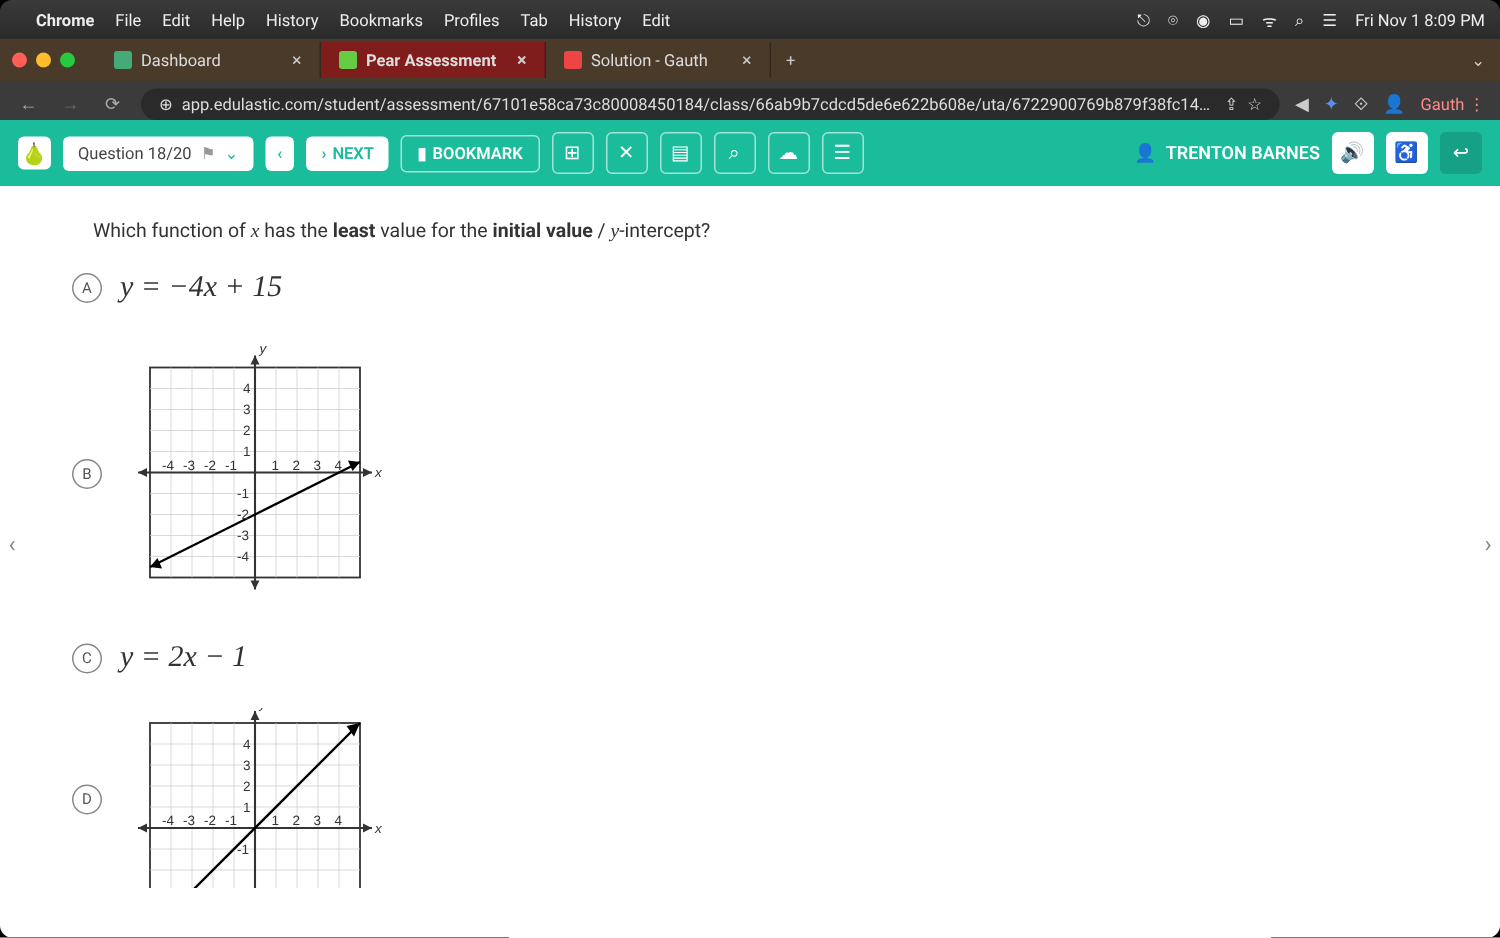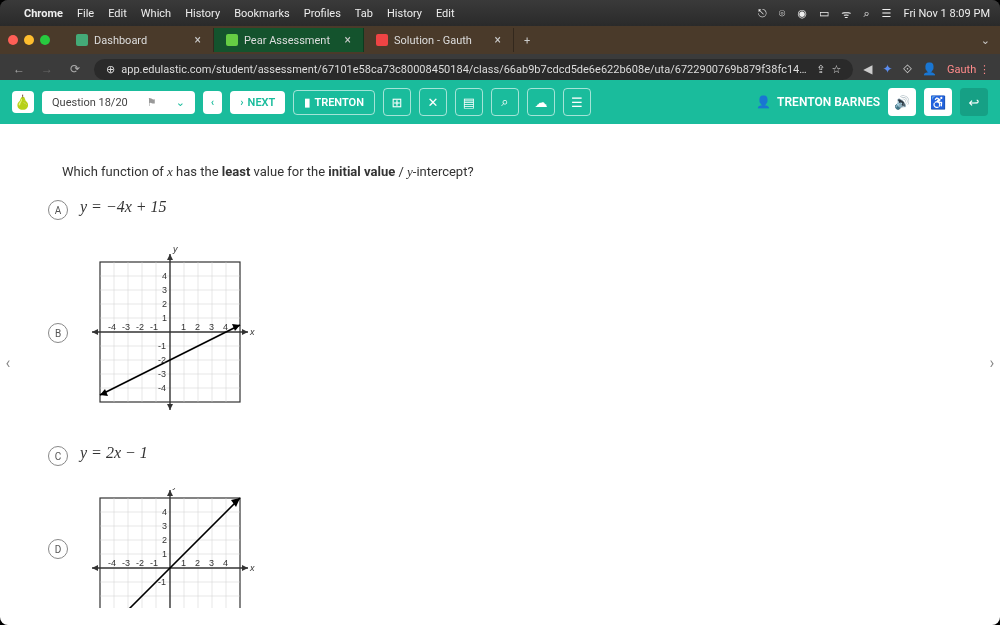--- a/index.html
+++ b/index.html
@@ -8,65 +8,65 @@
   
   .menubar { height:26px; background:linear-gradient(#3a3a3a,#2a2a2a); display:flex; align-items:center; color:#eee; font-size:11px; padding:0 10px; gap:14px; }
   .menubar .right { margin-left:auto; display:flex; gap:12px; align-items:center; }
   .apple { font-size:12px; }
   
   .tabs { height:28px; background:#4a3a2a; display:flex; align-items:center; padding-left:8px; gap:0; font-size:11px; color:#ddd; }
   .traffic { display:flex; gap:6px; margin-right:14px; align-items:center; }
   .dot { width:10px; height:10px; border-radius:50%; }
   .r{background:#ff5f56}.y{background:#ffbd2e}.g{background:#27c93f}
   .tab { padding:5px 12px; display:flex; align-items:center; gap:6px; border-right:1px solid rgba(0,0,0,.3); min-width:150px; position:relative;}
-  .tab.active { background:#14532d; }
+  .tab.active { background:#7f1d1d;font-weight:bold; }
   .tab .tx { flex:1; overflow:hidden; text-overflow:ellipsis; white-space:nowrap; }
   .tab .x { color:#ccc; font-size:12px; cursor:pointer;}
   .tab .fav { width:12px; height:12px; border-radius:2px; display:inline-block;}
   .addtab { padding:0 10px; color:#ccc; cursor:pointer;}
   .tabmenu { margin-left:auto; padding:0 10px; color:#ccc; cursor:pointer;}
   .urlbar { height:30px; background:#3b3b3b; display:flex; align-items:center; padding:0 10px; gap:10px; color:#ccc; font-size:12px; }
   .navbtn { width:18px; text-align:center; color:#aaa; cursor:pointer;}
   .url { flex:1; background:#2a2a2a; border-radius:14px; padding:4px 12px; font-size:11px; color:#ddd; display:flex; align-items:center; gap:6px; overflow:hidden;}
   .urltxt { flex:1; white-space:nowrap; overflow:hidden; text-overflow:ellipsis;}
   .rext { display:flex; gap:10px; align-items:center; color:#ccc; font-size:12px;}
   .err { color:#ff8a8a; font-size:11px;}
   
   .page { position:absolute; top:80px; left:0; right:0; bottom:0; background:#fff; }
   .toolbar { height:44px; background:#1abc9c; display:flex; align-items:center; padding:0 12px; gap:8px; color:#fff; font-size:12px; }
   .logo { width:22px; height:22px; background:#fff; border-radius:4px; display:flex; align-items:center; justify-content:center; font-size:14px;}
-  .qbox { background:#fff; color:#444; border-radius:4px; padding:5px 10px; font-size:11px; display:flex; align-items:center; gap:19px;}
+  .qbox { background:#fff; color:#444; border-radius:4px; padding:5px 10px; font-size:11px; display:flex; align-items:center; gap:6px;}
   .tbtn { background:#fff; color:#1abc9c; border-radius:4px; padding:5px 10px; font-size:11px; font-weight:600; cursor:pointer; display:flex; align-items:center; gap:4px;}
   .tbtn.outline { background:transparent; border:1px solid rgba(255,255,255,.6); color:#fff; }
   .ibtn { width:28px; height:28px; border:1px solid rgba(255,255,255,.6); border-radius:4px; display:flex; align-items:center; justify-content:center; font-size:13px; cursor:pointer;}
   .ibtn.solid { background:#fff; color:#1abc9c; border:none;}
   .spacer { flex:1; }
   .uname { font-size:12px; font-weight:600; display:flex; align-items:center; gap:6px;}
   .content { padding:18px 48px; color:#333; font-size:13px; height:calc(100% - 44px); overflow:hidden;}
-  .qtext { margin:22px 0 18px 14px; }
+  .qtext { margin:4px 0 18px 14px; }
   .qtext b { font-weight:700;}
   .opt { display:flex; align-items:flex-start; gap:12px; margin-bottom:22px;}
   .letter { width:20px; height:20px; border:1.2px solid #888; border-radius:50%; display:flex; align-items:center; justify-content:center; font-size:10px; color:#555; margin-top:2px; flex-shrink:0;}
-  .eqn { font-family:"Times New Roman",serif; font-style:italic; font-size:16px;text-align:right;}
+  .eqn { font-family:"Times New Roman",serif; font-style:italic; font-size:20px;text-align:right;}
   svg.graph { display:block;}
   .sidecar { position:absolute; top:50%; width:20px; height:20px; color:#888; font-size:16px; display:flex; align-items:center; justify-content:center; cursor:pointer;}
   .sidecar.left { left:-2px;} .sidecar.right { right:-2px;}
   .mini { font-size:9px; fill:#333; font-family:sans-serif;}
 </style>
 </head>
 <body>
 
 <div class="screen">
 
   <div class="menubar">
     <span class="apple"></span>
     <b>Chrome</b>
     <span>File</span>
     <span>Edit</span>
-    <span>Which</span>
+    <span>Help</span>
     <span>History</span>
     <span>Bookmarks</span>
     <span>Profiles</span>
     <span>Tab</span>
     <span>History</span>
     <span>Edit</span>
     <div class="right">
       <span>⎋</span>
       <span>⌾</span>
       <span>◉</span>
@@ -132,21 +132,21 @@
       </div>
       <div class="tbtn" style="padding:5px 8px">
           <span>‹</span>
         </div>
       <div class="tbtn">
           <span>›</span> 
           <span>NEXT</span>
         </div>
       <div class="tbtn outline">
           <span>▮</span> 
-          <span>TRENTON</span>
+          <span>BOOKMARK</span>
         </div>
       <div class="ibtn">⊞</div>
       <div class="ibtn">✕</div>
       <div class="ibtn">▤</div>
       <div class="ibtn">⌕</div>
       <div class="ibtn">☁</div>
       <div class="ibtn">☰</div>
       <div class="spacer"></div>
       <div class="uname">
           <span>👤</span>

